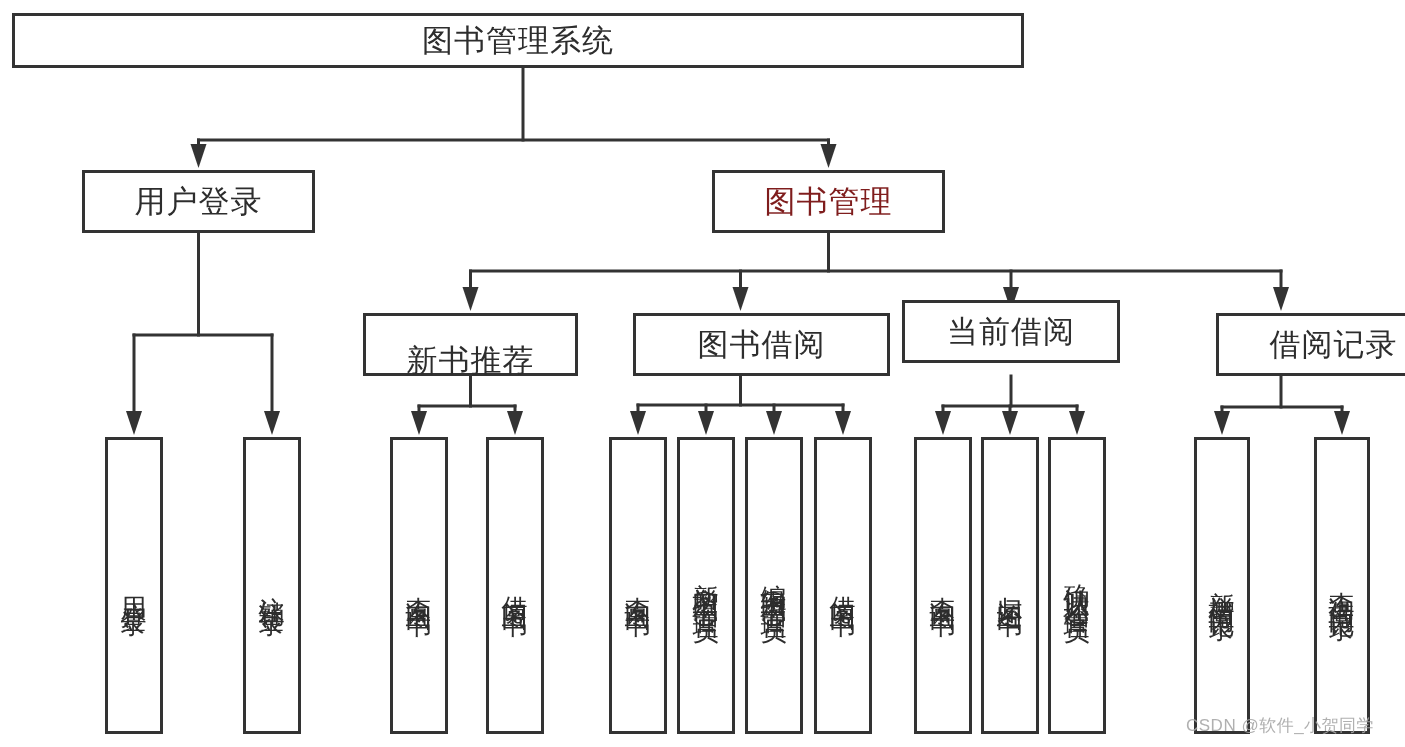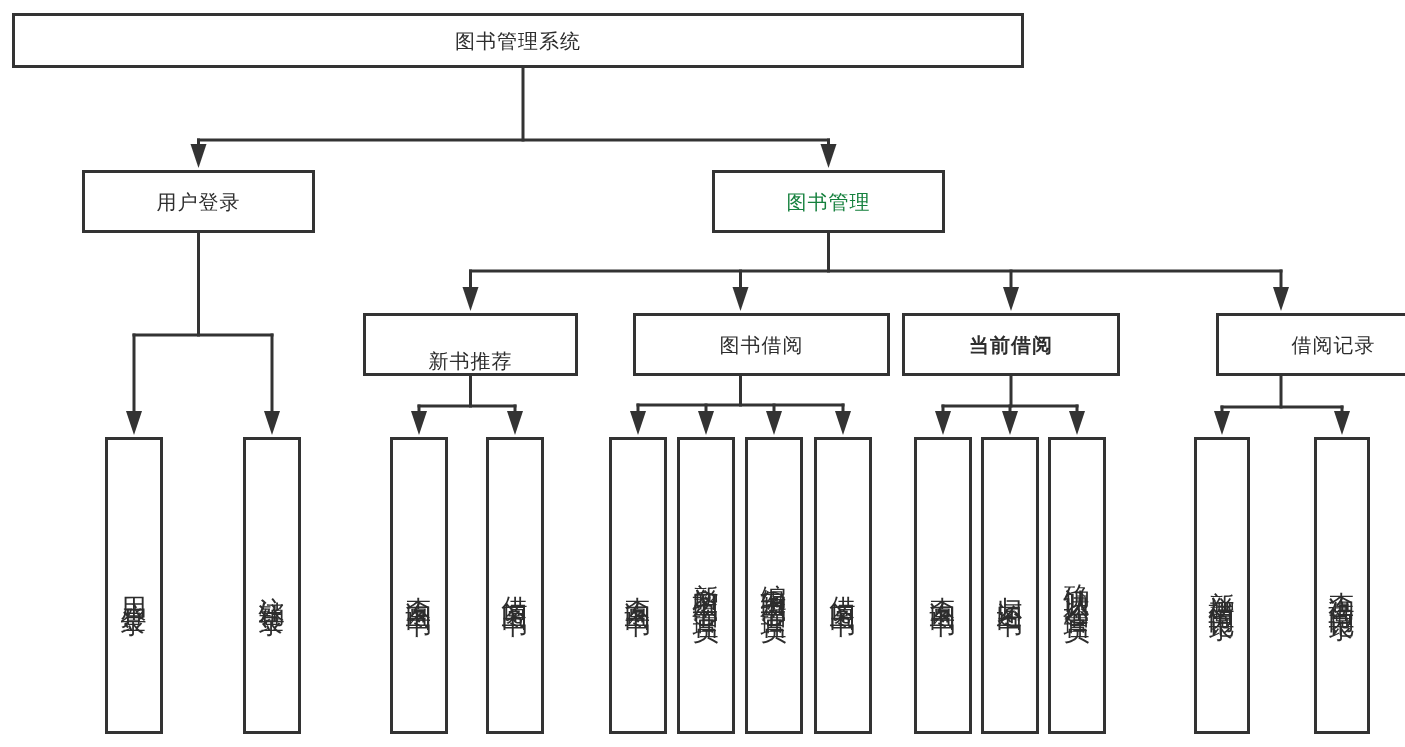--- a/index.html
+++ b/index.html
@@ -18,21 +18,21 @@
     border:3px solid #333333;
     display:flex;align-items:center;justify-content:center;
     z-index:2;
   }
   .node .label{
     color:#2d2d2d;
     line-height:1;
     white-space:nowrap;
   }
   .node.horiz .label{
-    font-size:20px;
+    font-size:31px;
     letter-spacing:1px;
   }
   .node.vert .label{
     writing-mode:vertical-rl;
     text-orientation:mixed;
     font-size:26px;
     letter-spacing:5px;
   }
   .watermark{
     position:absolute;
@@ -102,29 +102,29 @@
       <polygon points="1334,411 1350,411 1342,435" fill="#333333"></polygon>
     </svg>
   <div id="nodes">
       <div class="node horiz" style="left: 12px; top: 13px; width: 1012px; height: 55px; border-color: rgb(51, 51, 51); background: rgb(255, 255, 255);">
         <span class="label" style="color: rgb(45, 45, 45);">图书管理系统</span>
       </div>
       <div class="node horiz" style="left: 82px; top: 170px; width: 233px; height: 63px; border-color: rgb(51, 51, 51); background: rgb(255, 255, 255);">
         <span class="label" style="color: rgb(45, 45, 45);">用户登录</span>
       </div>
       <div class="node horiz" style="left: 712px; top: 170px; width: 233px; height: 63px; border-color: rgb(51, 51, 51); background: rgb(255, 255, 255);">
-        <span class="label" style="color: #15803d;">图书管理</span>
+        <span class="label" style="color: #7f1d1d;">图书管理</span>
       </div>
       <div class="node horiz" style="left: 363px; top: 313px; width: 215px; height: 63px; border-color: rgb(51, 51, 51); background: rgb(255, 255, 255);">
         <span class="label" style="color: rgb(45, 45, 45); margin-top: 32px;">新书推荐</span>
       </div>
       <div class="node horiz" style="left: 633px; top: 313px; width: 257px; height: 63px; border-color: rgb(51, 51, 51); background: rgb(255, 255, 255);">
         <span class="label" style="color: rgb(45, 45, 45);">图书借阅</span>
       </div>
-      <div class="node horiz" style="left: 902px; top: 313px; width: 218px; height: 63px; border-color: rgb(51, 51, 51); background: rgb(255, 255, 255); font-weight: bold;">
+      <div class="node horiz" style="left: 902px; top: 300px; width: 218px; height: 63px; border-color: rgb(51, 51, 51); background: rgb(255, 255, 255);">
         <span class="label" style="color: rgb(45, 45, 45);">当前借阅</span>
       </div>
       <div class="node horiz" style="left: 1216px; top: 313px; width: 235px; height: 63px; border-color: rgb(51, 51, 51); background: rgb(255, 255, 255);">
         <span class="label" style="color: rgb(45, 45, 45);">借阅记录</span>
       </div>
       <div class="node vert" style="left: 105px; top: 437px; width: 58px; height: 297px; border-color: rgb(51, 51, 51); background: rgb(255, 255, 255);">
         <span class="label" style="color: rgb(45, 45, 45);">用户登录</span>
       </div>
       <div class="node vert" style="left: 243px; top: 437px; width: 58px; height: 297px; border-color: rgb(51, 51, 51); background: rgb(255, 255, 255);">
         <span class="label" style="color: rgb(45, 45, 45);">注销登录</span>
@@ -156,13 +156,14 @@
       <div class="node vert" style="left: 1048px; top: 437px; width: 58px; height: 297px; border-color: rgb(51, 51, 51); background: rgb(255, 255, 255);">
         <span class="label" style="color: rgb(45, 45, 45);">确认归还（管理员）</span>
       </div>
       <div class="node vert" style="left: 1194px; top: 437px; width: 56px; height: 297px; border-color: rgb(51, 51, 51); background: rgb(255, 255, 255);">
         <span class="label" style="color: rgb(45, 45, 45);">新增借阅记录</span>
       </div>
       <div class="node vert" style="left: 1314px; top: 437px; width: 56px; height: 297px; border-color: rgb(51, 51, 51); background: rgb(255, 255, 255);">
         <span class="label" style="color: rgb(45, 45, 45);">查询借阅记录</span>
       </div>
     </div>
+  <div class="watermark" style="left: 1186px; top: 714px; color: rgb(168, 168, 168);">CSDN @软件_小贺同学</div>
 </div>
 
 </body></html>

